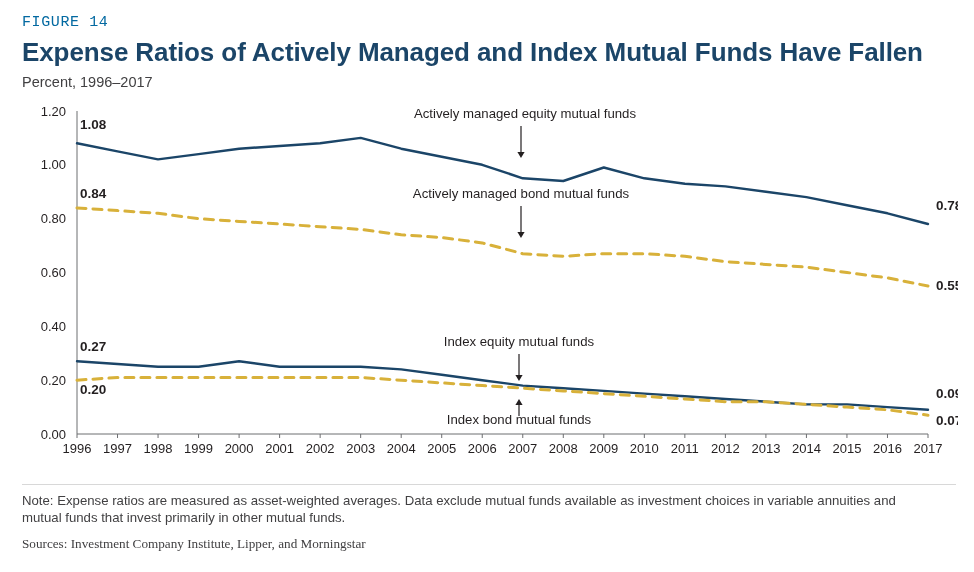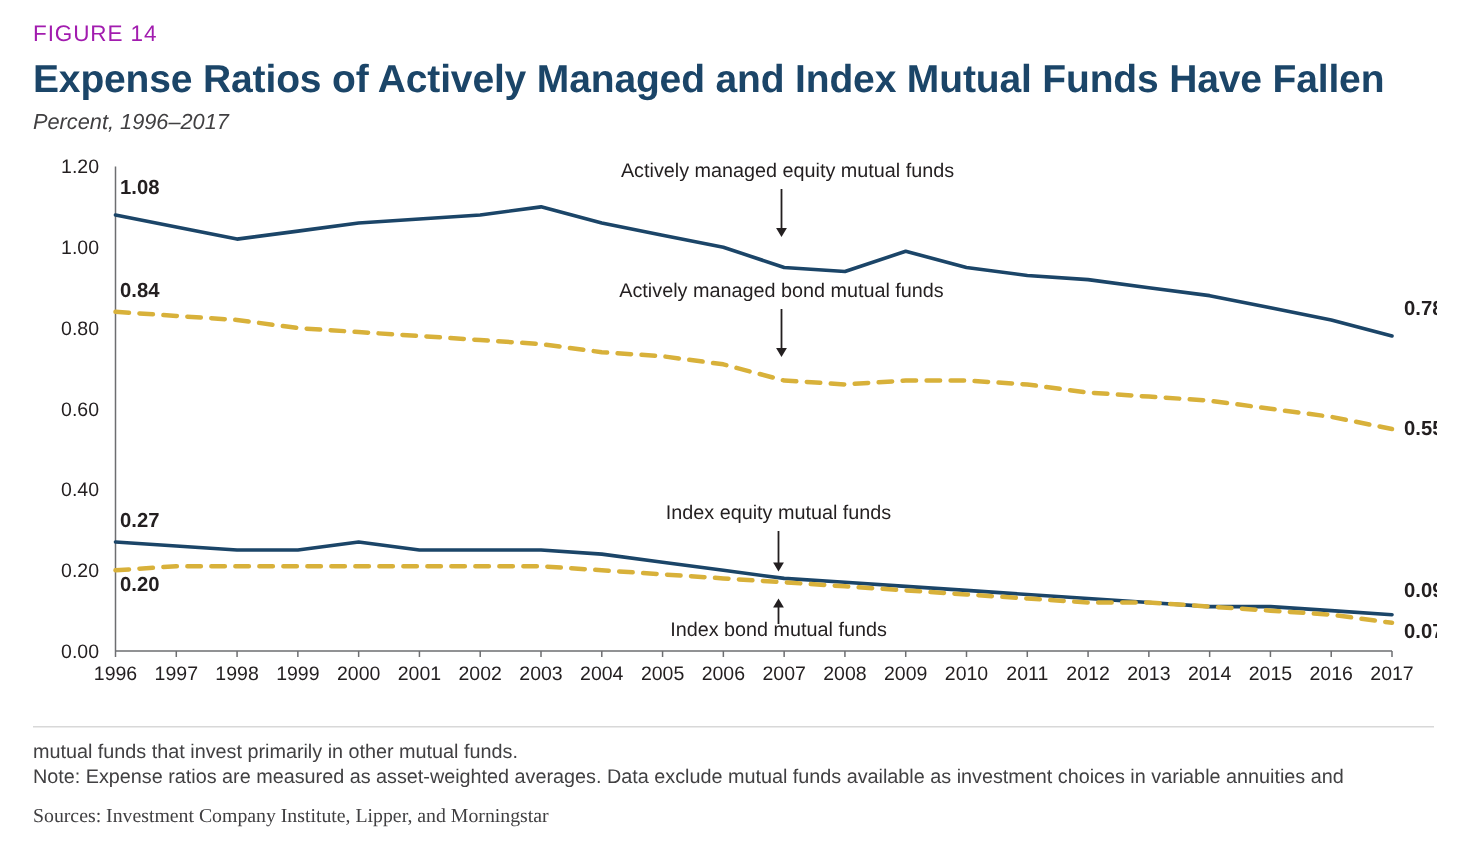--- a/index.html
+++ b/index.html
@@ -17,33 +17,33 @@
   .page {
     position: relative;
     width: 974px;
     height: 572px;
     box-sizing: border-box;
     padding: 10px 18px 0 22px;
   }
   .figure-label {
     font-size: 15px;
     letter-spacing: 0.6px;
-    color: #a21caf;
+    color: #0369a1;
     margin: 4px 0 6px 0;
+    font-family: Liberation Mono, monospace;
   }
   .figure-title {
     font-size: 26px;
     font-weight: bold;
     color: #1b4568;
     letter-spacing: -0.1px;
     margin: 0 0 6px 0;
   }
   .figure-subtitle {
     font-size: 14.5px;
-    font-style: italic;
     color: #414042;
     margin: 0 0 6px 0;
   }
   .chart-area {
     position: relative;
     width: 936px;
     height: 350px;
     margin-top: 2px;
   }
   .chart-svg {
@@ -170,18 +170,18 @@
         <line x1="497" y1="258" x2="497" y2="280" stroke="#231f20" stroke-width="1.2"></line>
         <polygon points="493.4,279 500.6,279 497,285" fill="#231f20"></polygon>
         <text x="497" y="328" text-anchor="middle" class="annot">Index bond mutual funds</text>
         <line x1="497" y1="320" x2="497" y2="308" stroke="#231f20" stroke-width="1.2"></line>
         <polygon points="493.4,309 500.6,309 497,303" fill="#231f20"></polygon>
       </svg>
   </div>
 
   <div class="sep"></div>
   <div class="notes">
+    <div class="note-line">Note: Expense ratios are measured as asset-weighted averages. Data exclude mutual funds available as investment choices in variable annuities and</div>
     <div class="note-line">mutual funds that invest primarily in other mutual funds.</div>
-    <div class="note-line">Note: Expense ratios are measured as asset-weighted averages. Data exclude mutual funds available as investment choices in variable annuities and</div>
     <div class="sources-line">Sources: Investment Company Institute, Lipper, and Morningstar</div>
   </div>
 
 </div>
 
 </body></html>

